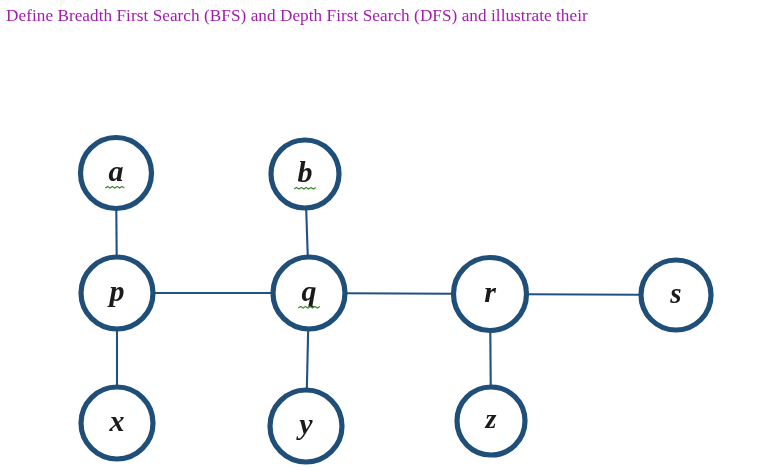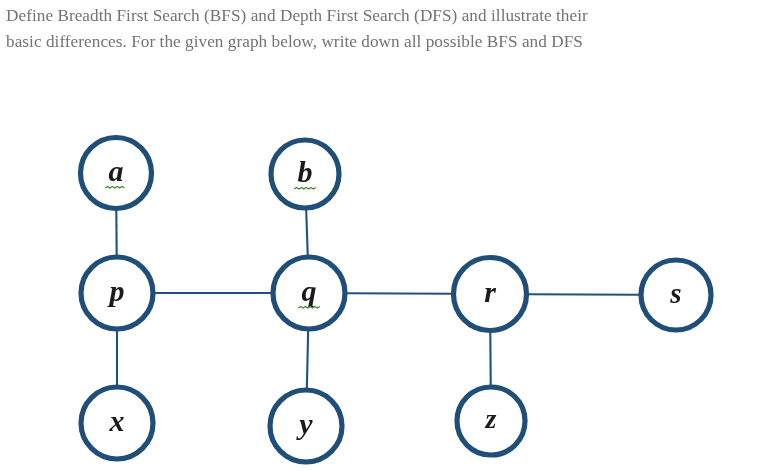--- a/index.html
+++ b/index.html
@@ -17,21 +17,21 @@
   }
 
   #prompt-text {
     position: absolute;
     left: 6px;
     top: 3px;
     width: 762px;
     font-size: 17.2px;
     line-height: 25.5px;
     letter-spacing: 0.05px;
-    color: #737373;
+    color: #a21caf;
   }
   #prompt-text .ital {
     font-style: italic;
   }
 
   #graph-area {
     position: absolute;
     left: 0;
     top: 110px;
     width: 775px;
@@ -66,21 +66,20 @@
     stroke: #3f8a2e;
     stroke-width: 1.25;
     fill: none;
   }
 </style>
 </head>
 <body>
 
 <div id="prompt-text">
   <div>Define Breadth First Search (BFS) and Depth First Search (DFS) and illustrate their</div>
-  <div>basic differences. For the given graph below, write down all possible BFS and DFS</div>
 </div>
 
 <div id="graph-area">
   <svg id="graph-svg" width="775" height="361" viewBox="0 0 775 361" xmlns="http://www.w3.org/2000/svg">
     <g id="edges-group">
         <line x1="116.30582271467343" y1="99.69872576081069" x2="116.6900107633283" y2="145.80129159939625" class="edge-line" stroke="#215184"></line>
         <line x1="154.2" y1="183" x2="271.8" y2="183" class="edge-line" stroke="#215184"></line>
         <line x1="117" y1="220.2" x2="117" y2="275.8" class="edge-line" stroke="#215184"></line>
         <line x1="306.1825254196257" y1="99.18013123386464" x2="307.75028563607736" y2="145.82099767330214" class="edge-line" stroke="#215184"></line>
         <line x1="308.1611156368131" y1="220.19054010128383" x2="306.8388843631869" y2="278.80945989871617" class="edge-line" stroke="#215184"></line>

